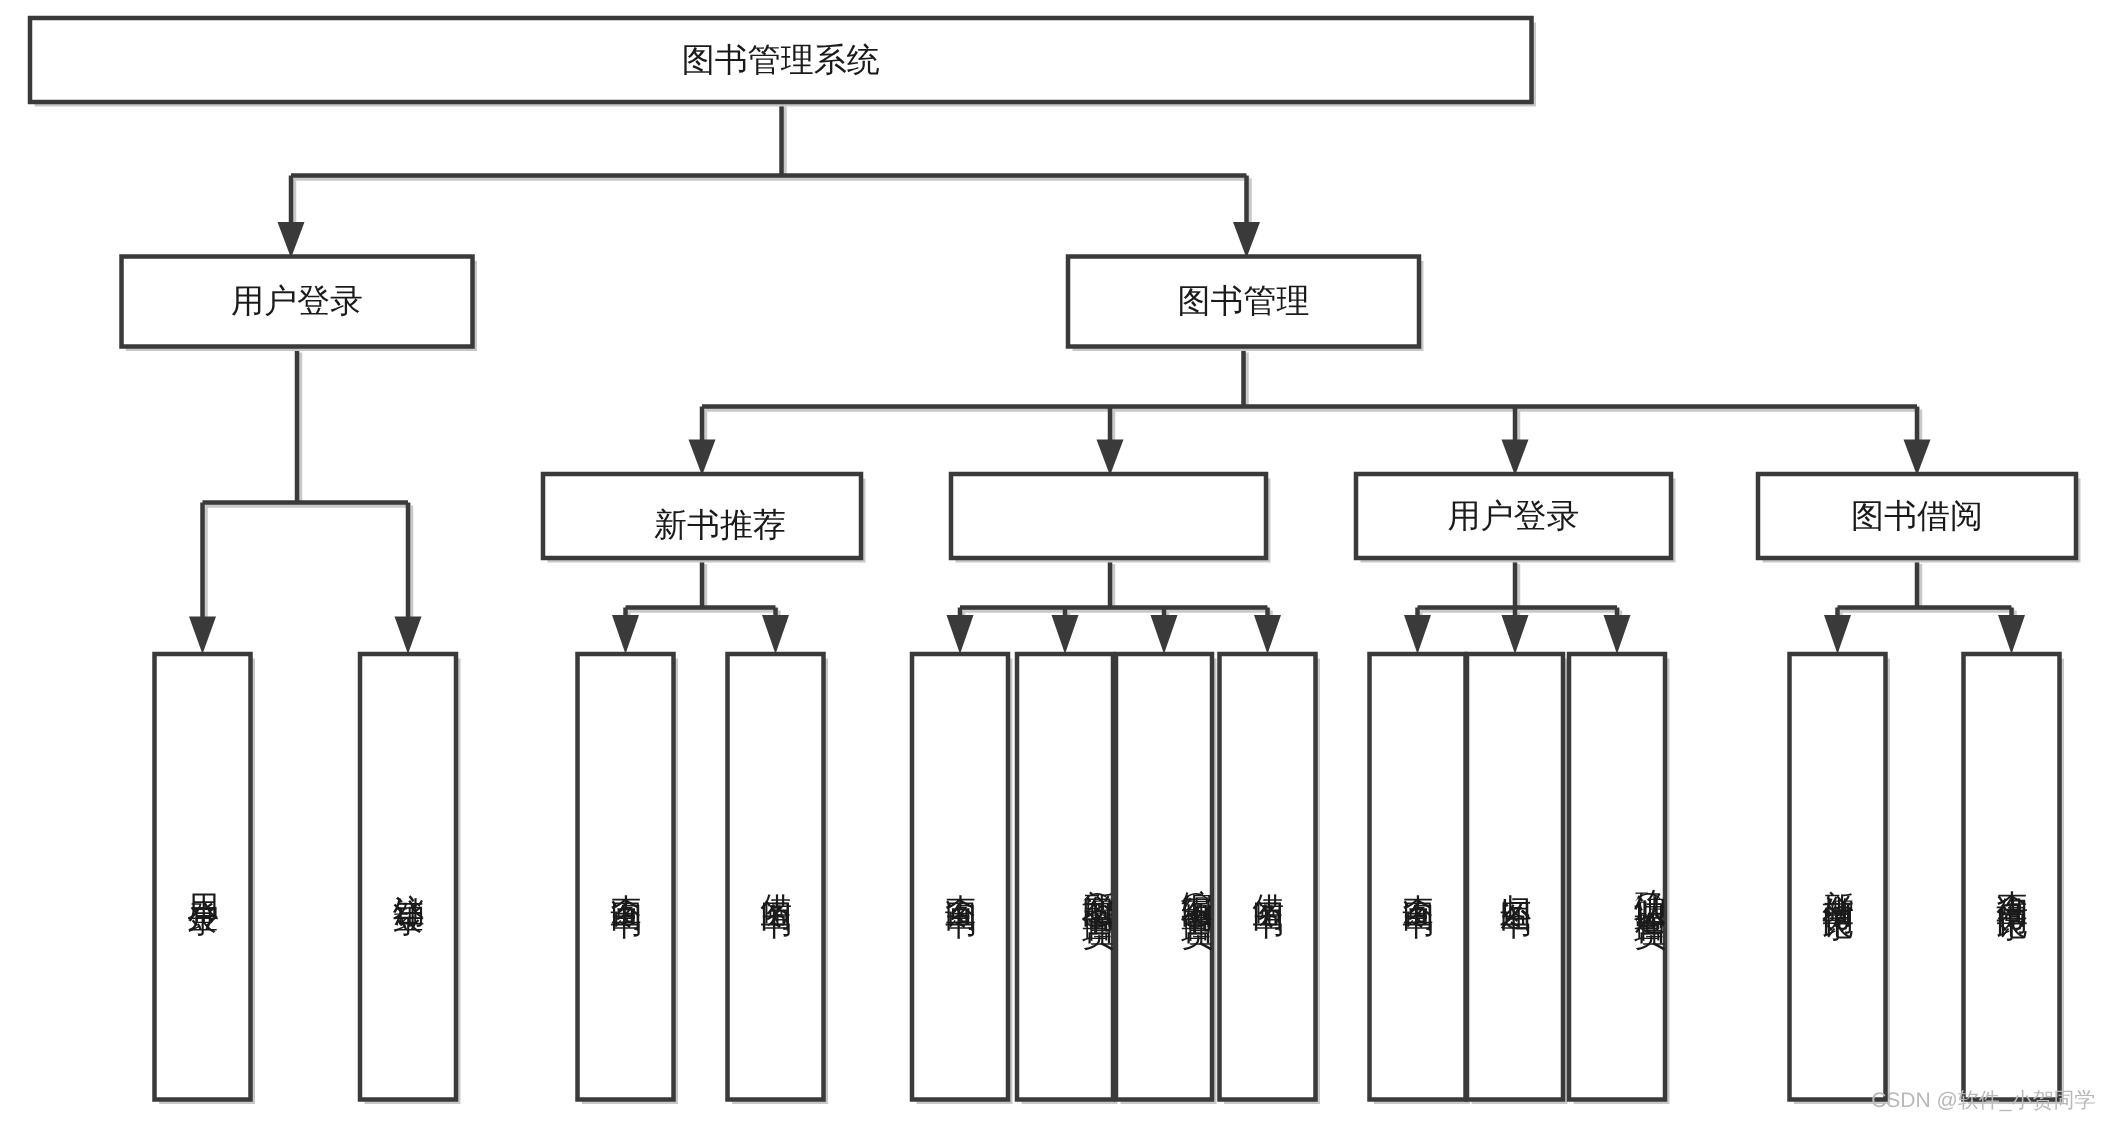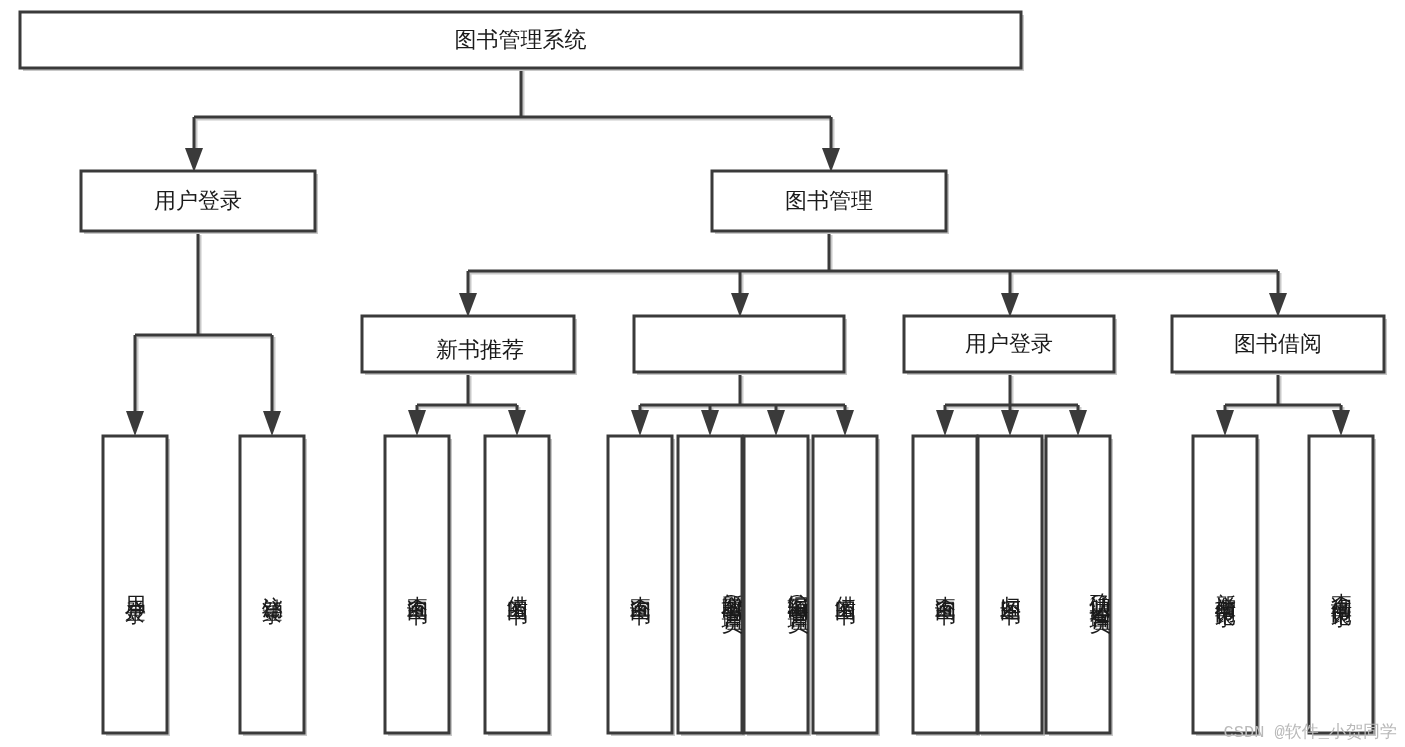--- a/index.html
+++ b/index.html
@@ -73,22 +73,22 @@
     display: flex;
     align-items: center;
     justify-content: center;
     white-space: nowrap;
     pointer-events: none;
   }
   #watermark {
     position: absolute;
     right: 8px;
     bottom: 4px;
-    font-family: Liberation Mono, monospace;
-    font-size: 17px;
+    font-family: Liberation Sans, sans-serif;
+    font-size: 14px;
     color: #b9b9b9;
     white-space: nowrap;
     pointer-events: none;
   }
 </style>
 </head>
 <body>
 
 <div id="diagram-root">
 

